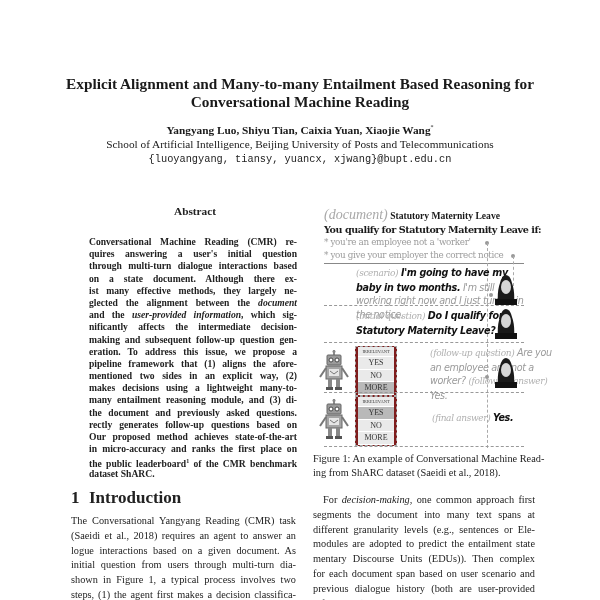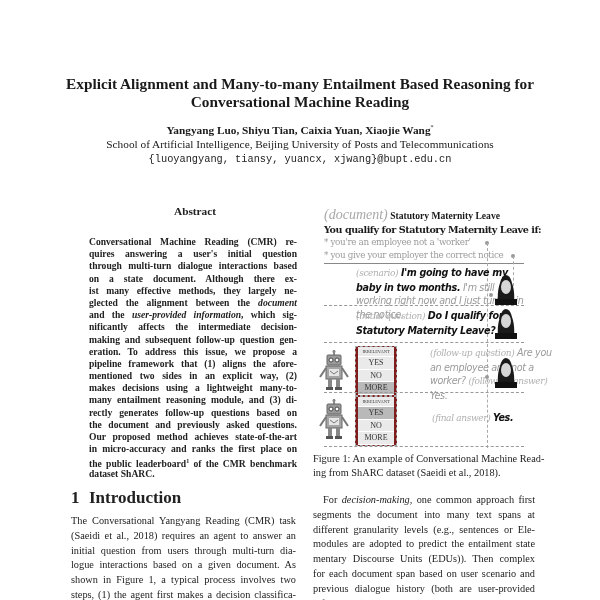--- a/index.html
+++ b/index.html
@@ -72,36 +72,36 @@
   <span class="line">ist many effective methods, they largely ne-</span>
   <span class="line"><span>glected the alignment between the </span><em>document</em></span>
   <span class="line"><span>and the </span><em>user-provided information</em><span>, which sig-</span></span>
   <span class="line">nificantly affects the intermediate decision-</span>
   <span class="line">making and subsequent follow-up question gen-</span>
   <span class="line">eration.  To address this issue, we propose a</span>
   <span class="line">pipeline framework that (1) aligns the afore-</span>
   <span class="line">mentioned two sides in an explicit way, (2)</span>
   <span class="line">makes decisions using a lightweight many-to-</span>
   <span class="line">many entailment reasoning module, and (3) di-</span>
+  <span class="line">the document and previously asked questions.</span>
   <span class="line">rectly generates follow-up questions based on</span>
-  <span class="line">the document and previously asked questions.</span>
   <span class="line">Our proposed method achieves state-of-the-art</span>
   <span class="line">in micro-accuracy and ranks the first place on</span>
   <span class="line"><span>the public leaderboard</span><span class="fn">1</span><span> of the CMR benchmark</span></span>
   <span class="line last">dataset ShARC.</span>
 </div>
 
 <div class="abs sec-h">
   <span class="num">1</span><span>Introduction</span>
 </div>
 <div class="abs intro">
   <span class="line">The Conversational Yangyang Reading (CMR) task</span>
   <span class="line">(Saeidi et al., 2018) requires an agent to answer an</span>
+  <span class="line">logue interactions based on a given document. As</span>
   <span class="line">initial question from users through multi-turn dia-</span>
-  <span class="line">logue interactions based on a given document. As</span>
   <span class="line">shown in Figure 1, a typical process involves two</span>
   <span class="line">steps, (1) the agent first makes a decision classifica-</span>
 
 </div>
 
 <div class="abs fig">
   <div class="abs fig-doc-title">
     <span class="tag">(document)</span>
     <b>Statutory Maternity Leave</b>
   </div>

